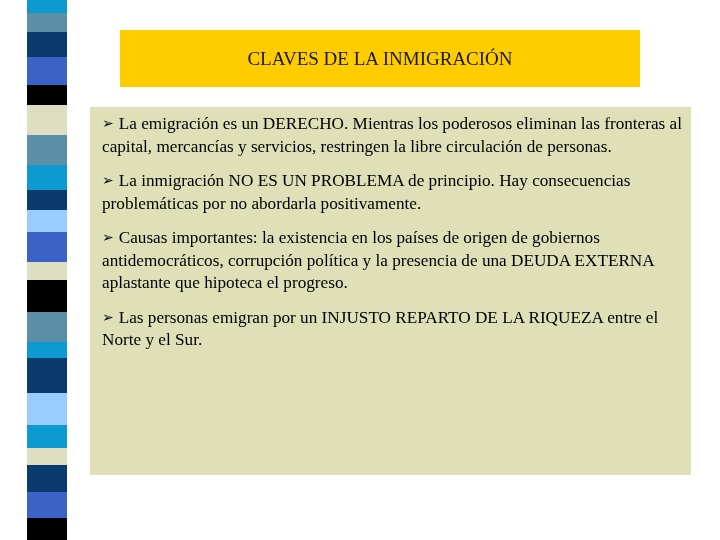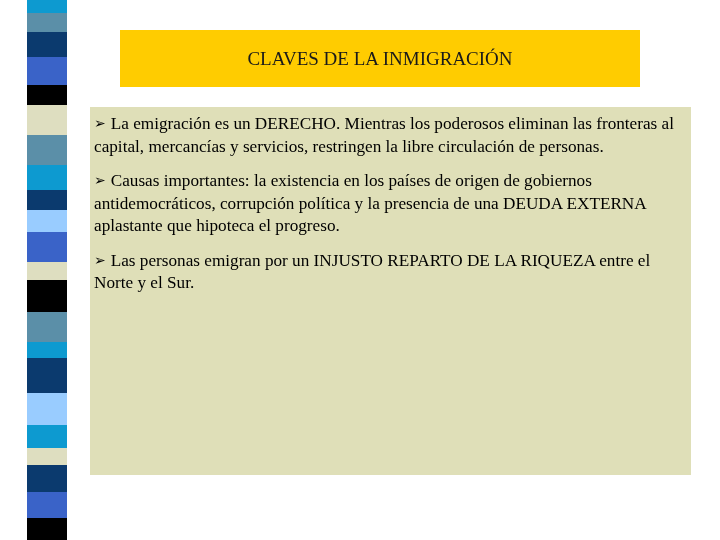--- a/index.html
+++ b/index.html
@@ -43,21 +43,21 @@
       letter-spacing: 0px;
     }
     .content-box {
       position: absolute;
       left: 90px;
       top: 107px;
       width: 601px;
       height: 368px;
       background: #dfdfb8;
       box-sizing: border-box;
-      padding: 6px 7px 0 4px;
+      padding: 6px 7px 0 12px;
     }
     .bullet {
       font-size: 17.2px;
       line-height: 22.5px;
       color: #000000;
       margin: 0 0 12px 0;
     }
     .bullet-arrow {
       font-family: "DejaVu Sans", sans-serif;
       font-size: 14px;
@@ -96,18 +96,21 @@
 
 <div class="title-bar">
   <span class="title-text">CLAVES DE LA INMIGRACIÓN</span>
 </div>
 
 <div class="content-box">
   <p class="bullet">
     <span class="bullet-arrow">➢</span><span>La emigración es un DERECHO. Mientras los poderosos eliminan las fronteras al capital, mercancías y servicios, restringen la libre circulación de personas.</span>
   </p>
   <p class="bullet">
+    <span class="bullet-arrow">➢</span><span>La inmigración NO ES UN PROBLEMA de principio. Hay consecuencias problemáticas por no abordarla positivamente.</span>
+  </p>
+  <p class="bullet">
     <span class="bullet-arrow">➢</span><span>Causas importantes: la existencia en los países de origen de gobiernos antidemocráticos, corrupción política y la presencia de una DEUDA EXTERNA aplastante que hipoteca el progreso.</span>
   </p>
   <p class="bullet">
     <span class="bullet-arrow">➢</span><span>Las personas emigran por un INJUSTO REPARTO DE LA RIQUEZA entre el Norte y el Sur.</span>
   </p>
 </div>
 
 </body></html>

